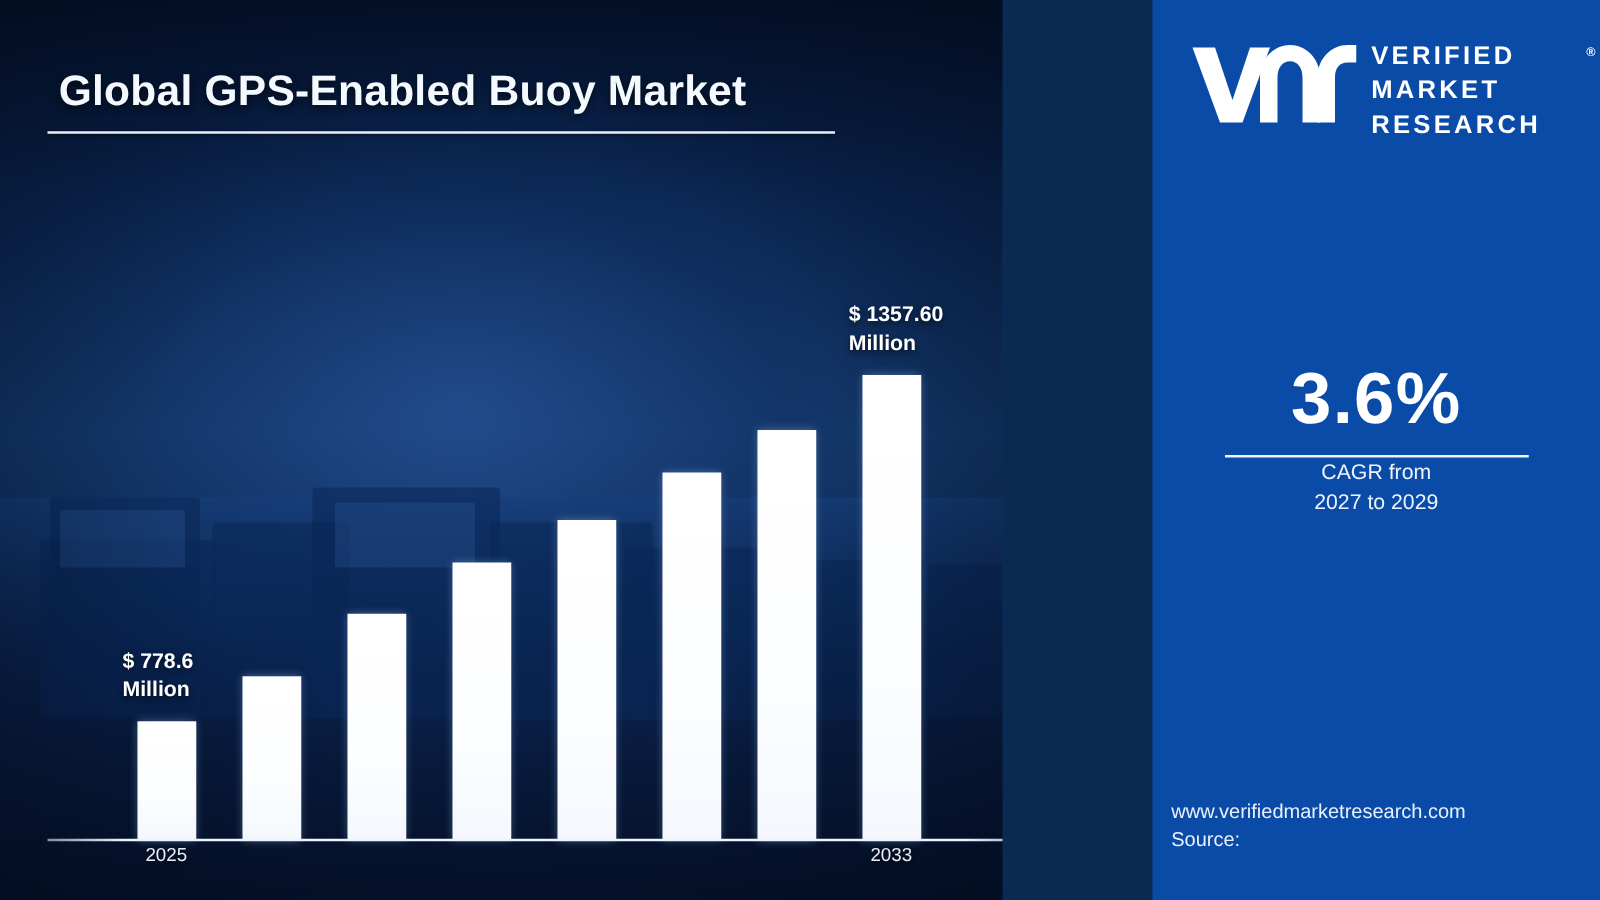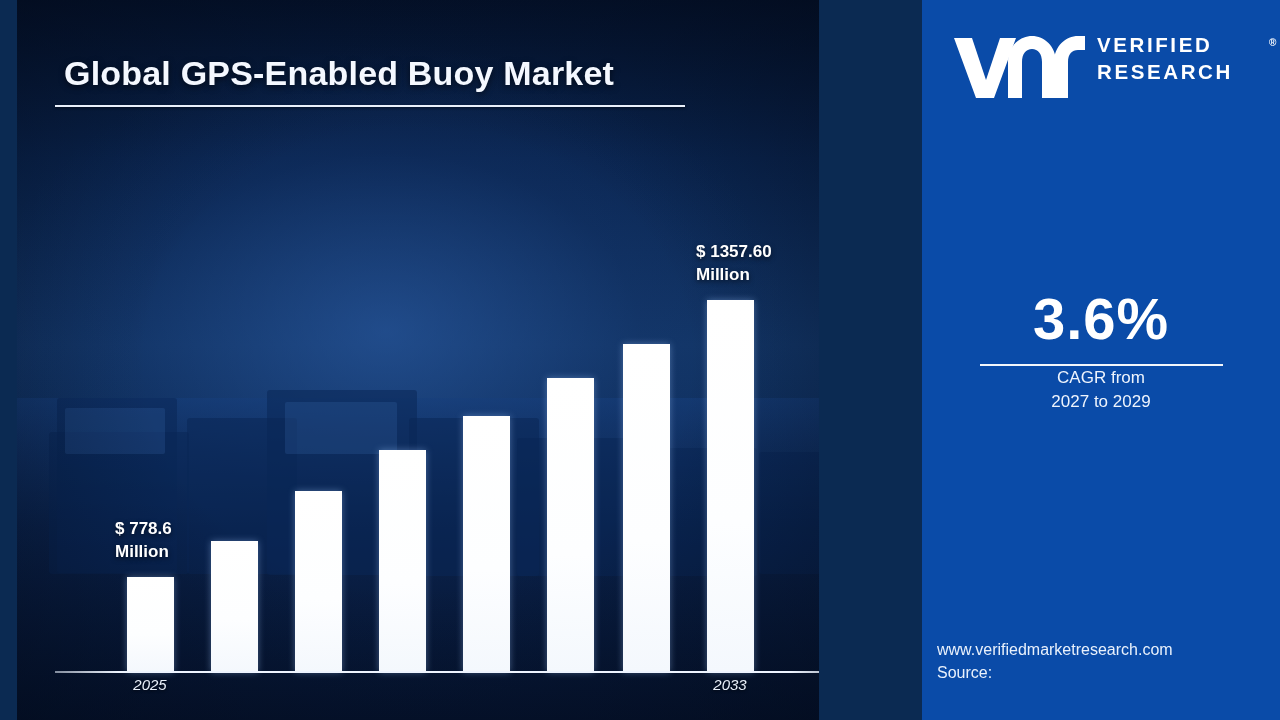--- a/index.html
+++ b/index.html
@@ -5,21 +5,21 @@
   * { margin:0; padding:0; box-sizing:border-box; }
   html,body { width:1280px; height:720px; overflow:hidden; }
   body {
     font-family:"Liberation Sans", sans-serif;
     background:#0b2a52;
   }
   #stage { position:relative; width:1280px; height:720px; overflow:hidden; }
 
   
   #chart-panel {
-    position:absolute; left:17px; top:0; width:802px; height:720px;
+    position:absolute; left:0; top:0; width:802px; height:720px;
     overflow:hidden;
     background:
       radial-gradient(ellipse 70% 55% at 46% 46%, rgba(45,95,170,0.55) 0%, rgba(25,60,120,0.22) 45%, rgba(8,24,56,0) 72%),
       linear-gradient(180deg, #04122c 0%, #0a2550 22%, #123566 48%, #0c2a56 72%, #071b3e 100%);
   }
   
   .silhouette { position:absolute; background:rgba(10,38,86,0.55); border-radius:3px; }
   .sil-light { position:absolute; background:rgba(70,125,200,0.18); border-radius:2px; }
   #horizon {
     position:absolute; left:0; top:398px; width:922px; height:322px;
@@ -47,21 +47,21 @@
     position:absolute; bottom:48px; width:47px;
     background:linear-gradient(180deg,#ffffff 0%, #fdfeff 60%, #f4f8fd 100%);
     box-shadow:0 0 7px rgba(160,200,255,0.40);
   }
   #axis-line {
     position:absolute; left:38px; top:671px; width:799px; height:2px;
     background:linear-gradient(90deg, rgba(235,243,255,0.55) 0%, #eef4ff 8%, #eef4ff 92%, rgba(235,243,255,0.55) 100%);
   }
   .x-tick {
     position:absolute; top:676px; width:120px; text-align:center;
-    font-size:15px; color:#e8eff9; text-shadow:0 1px 3px rgba(0,0,0,0.6);font-style:italic;
+    font-size:15px; color:#e8eff9; text-shadow:0 1px 3px rgba(0,0,0,0.6);
   }
   .val-label {
     position:absolute; font-size:17px; font-weight:bold; color:#ffffff;
     line-height:1.35; text-shadow:0 2px 5px rgba(0,0,0,0.6);
     white-space:nowrap;
   }
 
   
   #brand-panel {
     position:absolute; left:922px; top:0; width:414px; height:720px;
@@ -153,20 +153,21 @@
   <div id="brand-panel">
 
     <div id="logo">
       <svg id="logo-mark" viewBox="0 0 135 70">
         <path d="M2 6 L20 6 L34 48 L48 6 L64 6 L42 66 L24 66 Z" fill="#ffffff"></path>
         <path d="M56 66 L56 30 C56 14 68 4 80 4 C92 4 104 14 104 30 L104 66 L90 66 L90 30 C90 22 86 17 80 17 C74 17 70 22 70 30 L70 66 Z" fill="#ffffff"></path>
         <path d="M102 66 L102 30 C102 14 114 4 126 4 L133 4 L133 18 L126 18 C120 18 116 22 116 30 L116 66 Z" fill="#ffffff"></path>
       </svg>
       <div id="logo-text">
         <div>VERIFIED</div>
+        <div>MARKET</div>
         <div>RESEARCH</div>
       </div>
       <div id="logo-reg">®</div>
     </div>
 
     <div id="cagr-block">
       <div id="cagr-value">3.6%</div>
       <div id="cagr-rule"></div>
       <div id="cagr-caption">
         <div>CAGR from</div>

